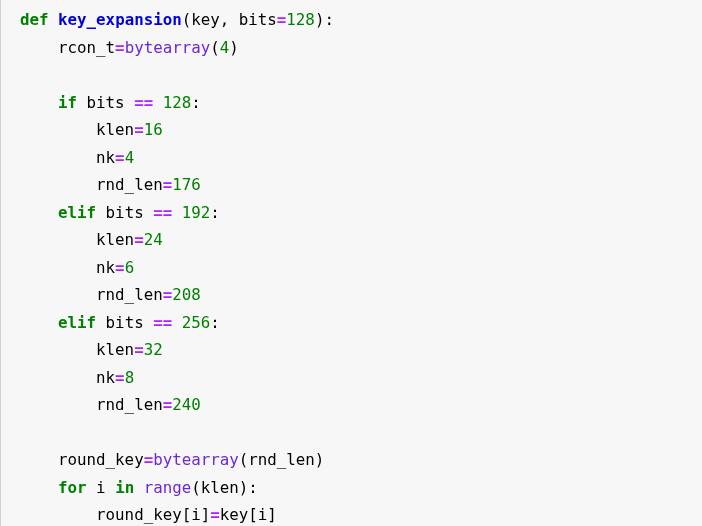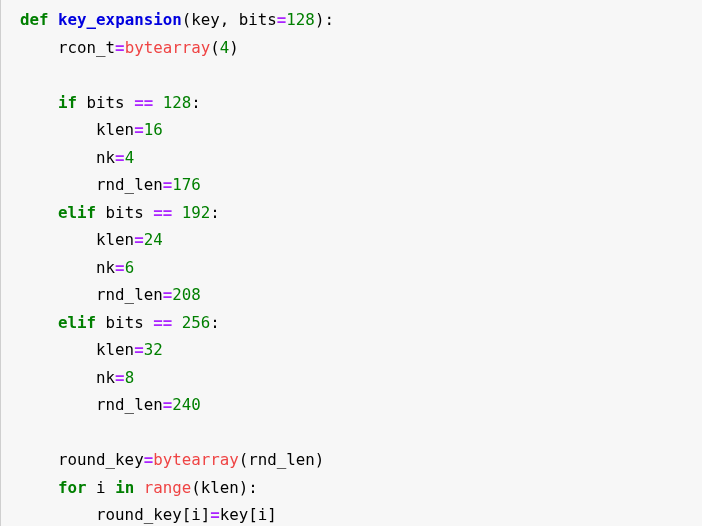--- a/index.html
+++ b/index.html
@@ -40,21 +40,21 @@
   .code-line {
     display: block;
     height: 27.5px;
     padding-left: 19px;
     white-space: pre;
   }
 
   
   .tok-keyword  { color: #007f00; font-weight: bold; }
   .tok-funcname { color: #0000df; font-weight: bold; }
-  .tok-builtin  { color: #ef4444; }
+  .tok-builtin  { color: #6d28d9; }
   .tok-number   { color: #007f00; }
   .tok-operator { color: #aa22ff; font-weight: bold; }
   .tok-plain    { color: #000000; }
 </style>
 </head>
 <body>
 
 <div id="code-cell">
   <pre id="code-block"><span class="code-line"><span class="tok-keyword">def</span><span class="tok-plain"> </span><span class="tok-funcname">key_expansion</span><span class="tok-plain">(key, bits</span><span class="tok-operator">=</span><span class="tok-number">128</span><span class="tok-plain">):</span></span><span class="code-line"><span class="tok-plain">    rcon_t</span><span class="tok-operator">=</span><span class="tok-builtin">bytearray</span><span class="tok-plain">(</span><span class="tok-number">4</span><span class="tok-plain">)</span></span><span class="code-line">&nbsp;</span><span class="code-line"><span class="tok-plain">    </span><span class="tok-keyword">if</span><span class="tok-plain"> bits </span><span class="tok-operator">==</span><span class="tok-plain"> </span><span class="tok-number">128</span><span class="tok-plain">:</span></span><span class="code-line"><span class="tok-plain">        klen</span><span class="tok-operator">=</span><span class="tok-number">16</span></span><span class="code-line"><span class="tok-plain">        nk</span><span class="tok-operator">=</span><span class="tok-number">4</span></span><span class="code-line"><span class="tok-plain">        rnd_len</span><span class="tok-operator">=</span><span class="tok-number">176</span></span><span class="code-line"><span class="tok-plain">    </span><span class="tok-keyword">elif</span><span class="tok-plain"> bits </span><span class="tok-operator">==</span><span class="tok-plain"> </span><span class="tok-number">192</span><span class="tok-plain">:</span></span><span class="code-line"><span class="tok-plain">        klen</span><span class="tok-operator">=</span><span class="tok-number">24</span></span><span class="code-line"><span class="tok-plain">        nk</span><span class="tok-operator">=</span><span class="tok-number">6</span></span><span class="code-line"><span class="tok-plain">        rnd_len</span><span class="tok-operator">=</span><span class="tok-number">208</span></span><span class="code-line"><span class="tok-plain">    </span><span class="tok-keyword">elif</span><span class="tok-plain"> bits </span><span class="tok-operator">==</span><span class="tok-plain"> </span><span class="tok-number">256</span><span class="tok-plain">:</span></span><span class="code-line"><span class="tok-plain">        klen</span><span class="tok-operator">=</span><span class="tok-number">32</span></span><span class="code-line"><span class="tok-plain">        nk</span><span class="tok-operator">=</span><span class="tok-number">8</span></span><span class="code-line"><span class="tok-plain">        rnd_len</span><span class="tok-operator">=</span><span class="tok-number">240</span></span><span class="code-line">&nbsp;</span><span class="code-line"><span class="tok-plain">    round_key</span><span class="tok-operator">=</span><span class="tok-builtin">bytearray</span><span class="tok-plain">(rnd_len)</span></span><span class="code-line"><span class="tok-plain">    </span><span class="tok-keyword">for</span><span class="tok-plain"> i </span><span class="tok-keyword">in</span><span class="tok-plain"> </span><span class="tok-builtin">range</span><span class="tok-plain">(klen):</span></span><span class="code-line"><span class="tok-plain">        round_key[i]</span><span class="tok-operator">=</span><span class="tok-plain">key[i]</span></span></pre>
 </div>

